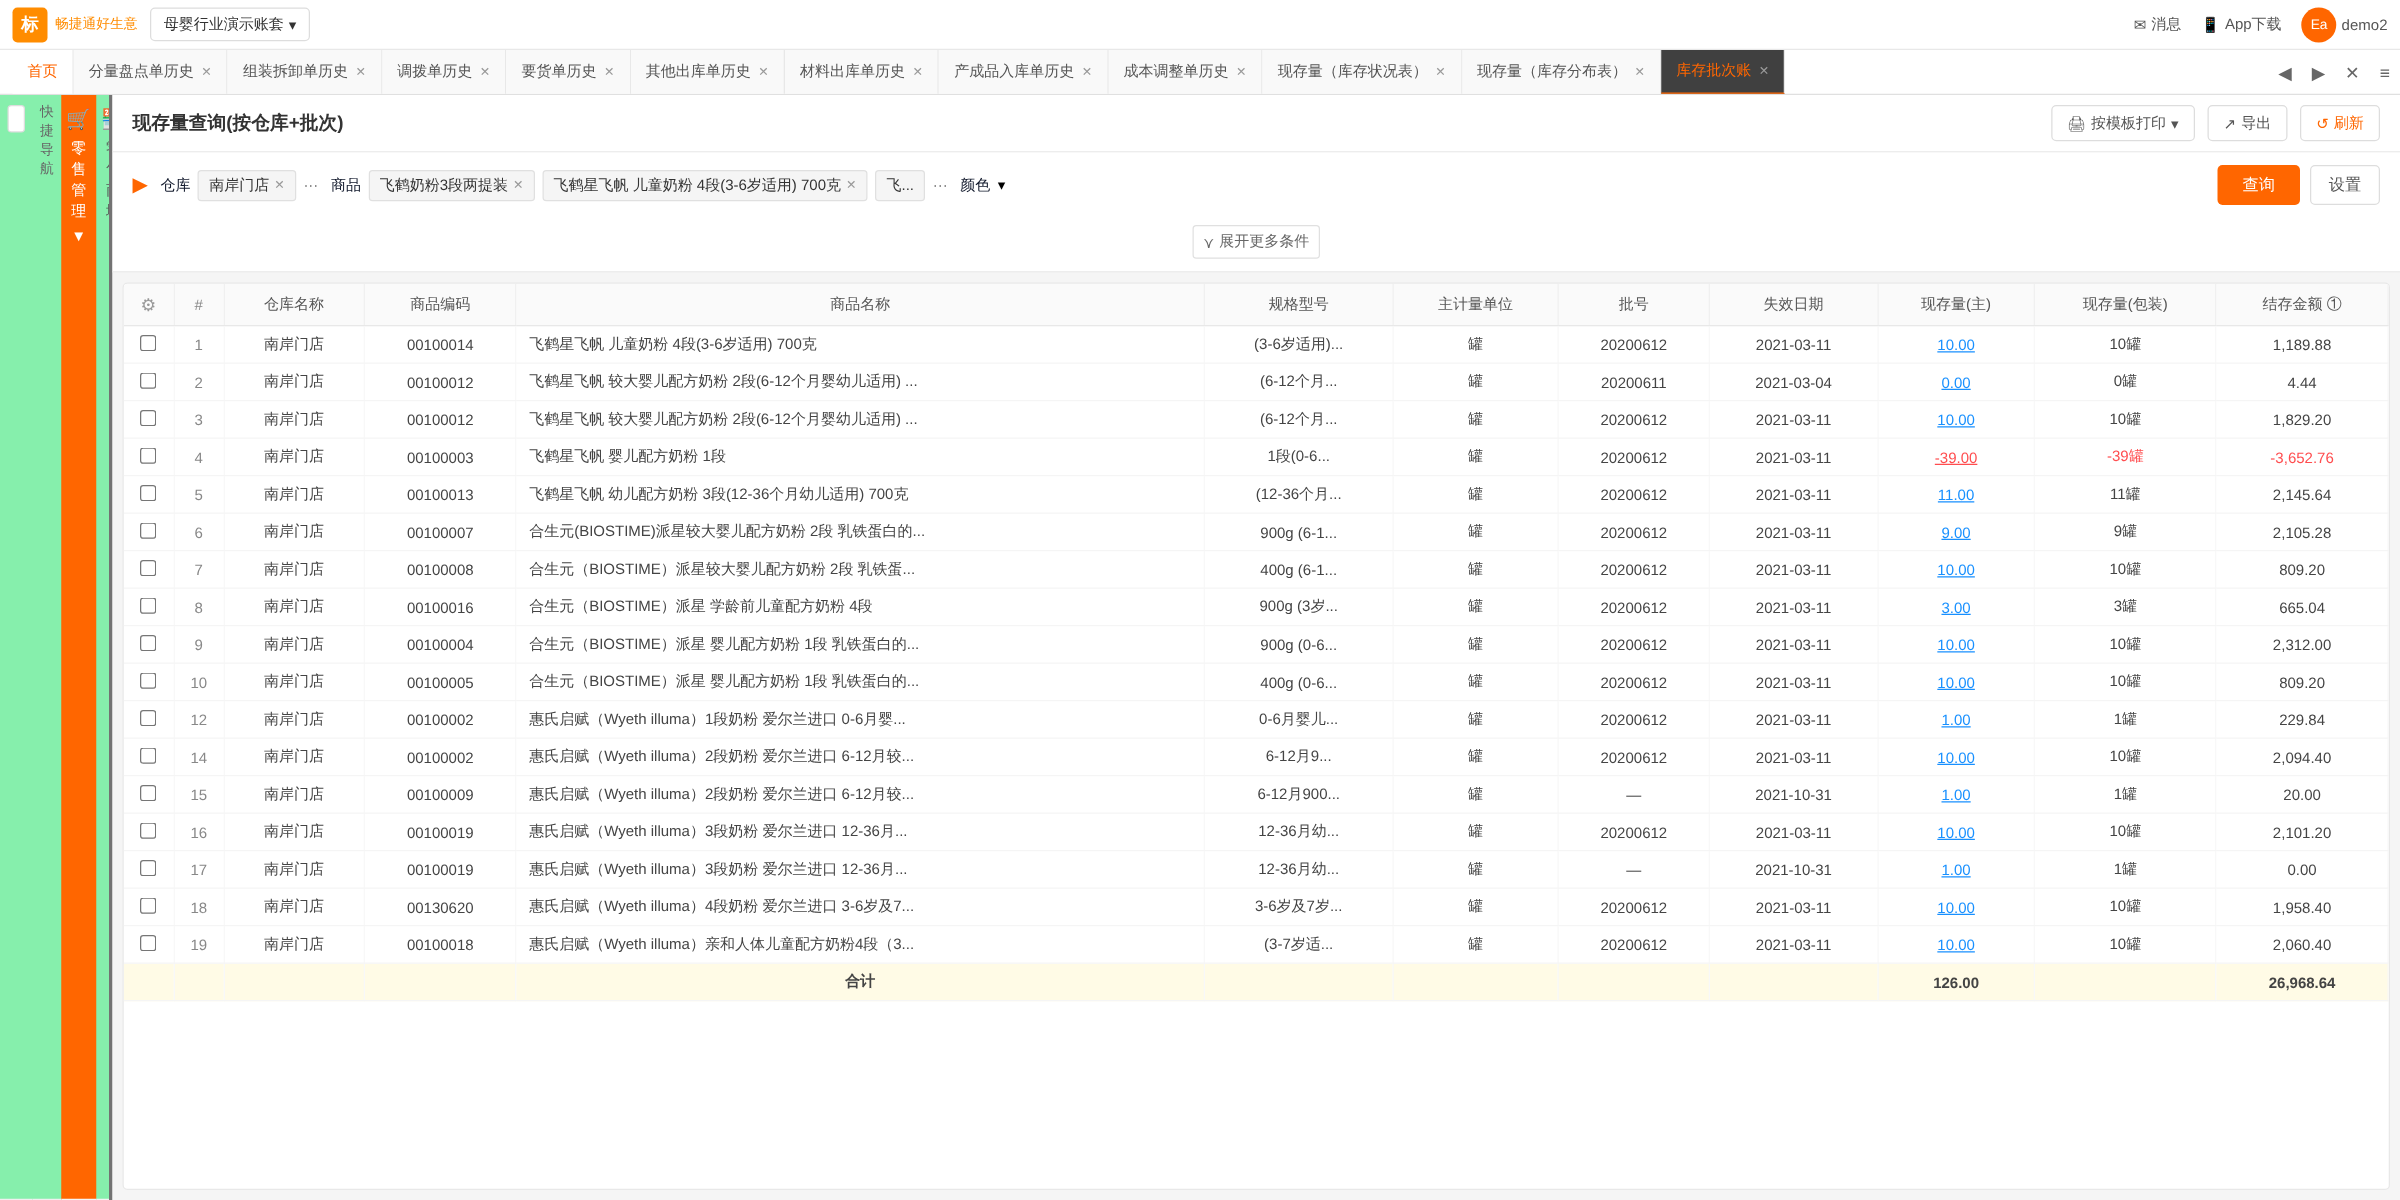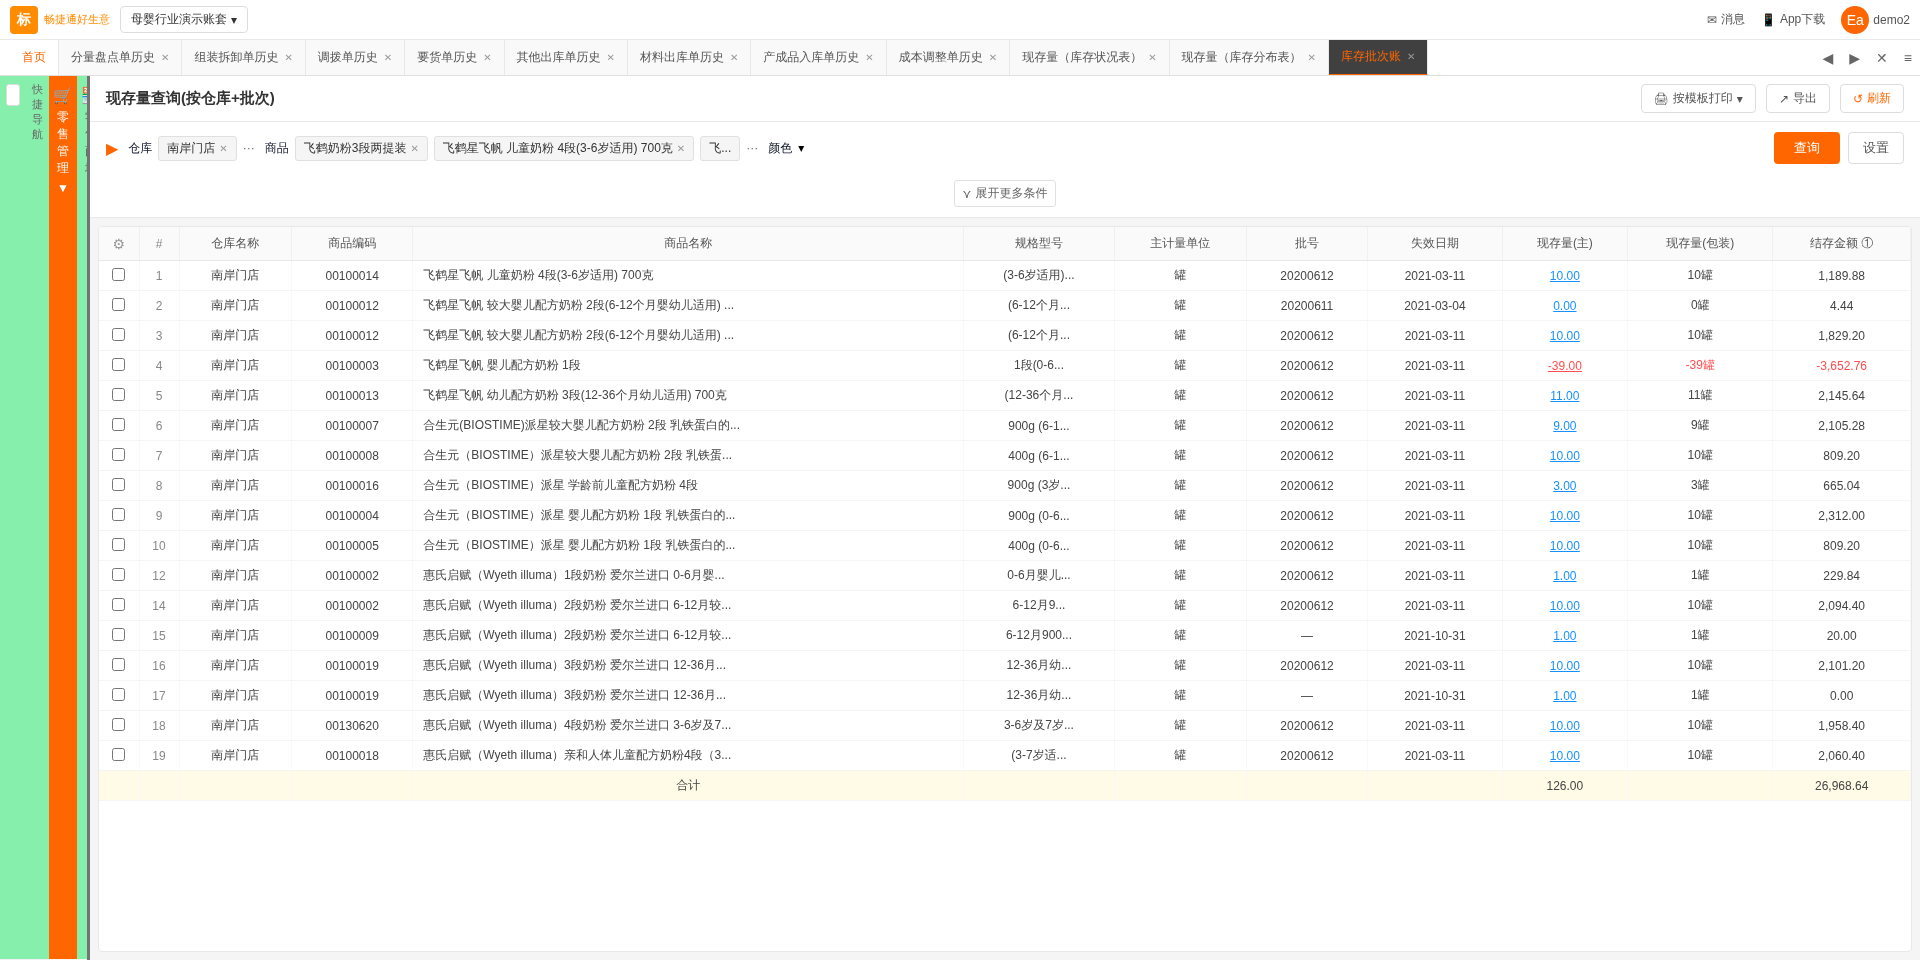--- a/index.html
+++ b/index.html
@@ -16,21 +16,21 @@
       justify-content: space-between;
       flex-shrink: 0;
     }
     .top-bar-left { display: flex; align-items: center; gap: 10px; }
     .logo-area { display: flex; align-items: center; gap: 6px; }
     .logo-icon { width: 28px; height: 28px; background: #ff8c00; border-radius: 4px; display: flex; align-items: center; justify-content: center; color: white; font-size: 14px; font-weight: bold; }
     .logo-text { font-size: 11px; color: #ff8c00; line-height: 1.2; }
     .store-selector { display: flex; align-items: center; gap: 4px; padding: 4px 10px; border: 1px solid #ddd; border-radius: 4px; cursor: pointer; color: #333; background: #fff; }
     .top-bar-right { display: flex; align-items: center; gap: 16px; }
     .top-action { display: flex; align-items: center; gap: 4px; cursor: pointer; color: #555; }
-    .user-avatar { width: 28px; height: 28px; background: #ff6600; border-radius: 50%; display: flex; align-items: center; justify-content: center; color: white; font-size: 14px; }
+    .user-avatar { width: 28px; height: 28px; background: #ff6600; border-radius: 50%; display: flex; align-items: center; justify-content: center; color: white; font-size: 11px; }
 
     
     .tab-bar {
       background: #fff;
       height: 36px;
       display: flex;
       align-items: center;
       padding: 0 0 0 10px;
       border-bottom: 1px solid #e0e0e0;
       overflow: hidden;
@@ -189,21 +189,21 @@
       text-align: center;
       border-bottom: 1px solid #f5f5f5;
       border-right: 1px solid #f8f8f8;
       color: #444;
       white-space: nowrap;
       font-size: 12px;
     }
     .td-left { text-align: left; }
     .td-link { color: #1890ff; text-decoration: underline; cursor: pointer; }
     .td-negative { color: #ff4d4f; }
-    .total-row td { background: #fffbe6; font-weight: normal; border-top: 1px solid #e8e8e8; }
+    .total-row td { background: #fffbe6; font-weight: bold; border-top: 1px solid #e8e8e8; }
     .checkbox-col { width: 40px; }
     .num-col { width: 40px; color: #888; }
     .gear-icon { color: #999; cursor: pointer; font-size: 14px; }
 
     
     ::-webkit-scrollbar { width: 6px; height: 6px; }
     ::-webkit-scrollbar-track { background: #f1f1f1; }
     ::-webkit-scrollbar-thumb { background: #ccc; border-radius: 3px; }
 
     .orange-arrow { color: #ff6600; font-size: 16px; cursor: pointer; }

